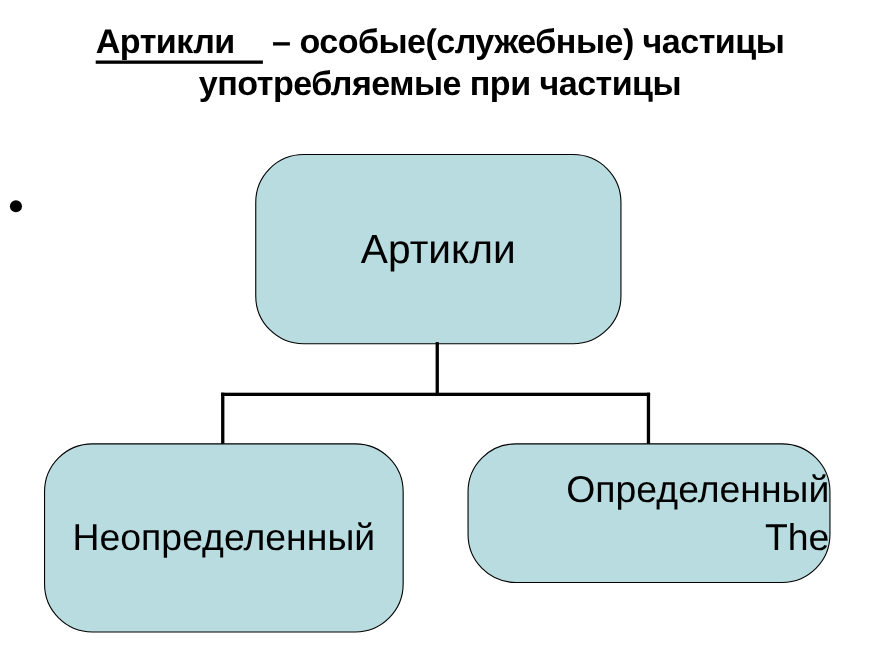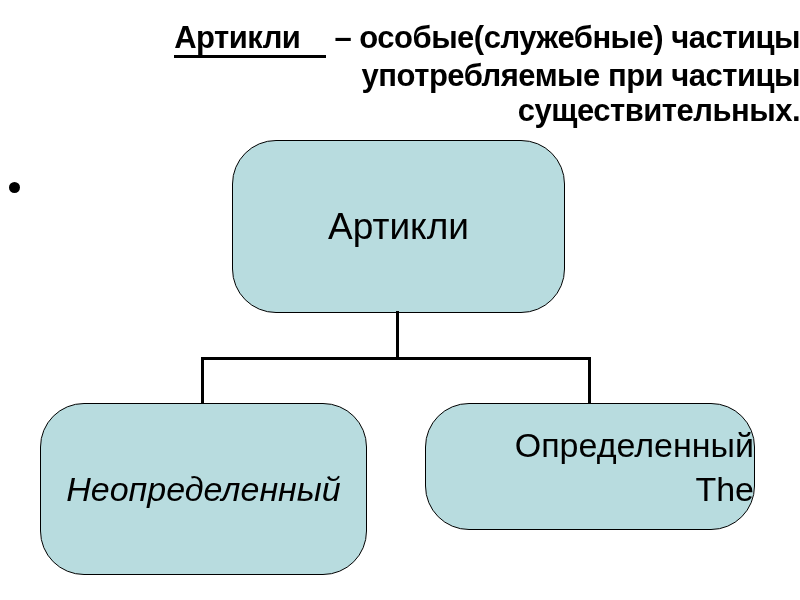--- a/index.html
+++ b/index.html
@@ -15,21 +15,21 @@
     font-family: "Liberation Sans", sans-serif;
     color: var(--text-color, #000000);
   }
 
   
   .title {
     position: absolute;
     top: 20px;
     left: 0;
     width: 800px;
-    text-align: right;
+    text-align: center;
     font-size: 31px;
     line-height: 35px;
     font-weight: 700;
     letter-spacing: -0.5px;
   }
   .title .underlined {
     display: inline-block;
     border-bottom: 3px solid var(--text-color, #000000);
     padding-right: 26px;
     margin-right: 8px;
@@ -66,21 +66,20 @@
     height: 173px;
     font-size: 37px;
   }
   .left-box {
     left: 40px;
     top: 403px;
     width: 327px;
     height: 172px;
     font-size: 34px;
     line-height: 44px;
-    font-style: italic;
   }
   .right-box {
     left: 425px;
     top: 403px;
     width: 330px;
     height: 127px;
     font-size: 34px;
     line-height: 44px;
     align-items: flex-end;
   }
@@ -96,21 +95,20 @@
   .conn-right-drop { left: 588px; top: 357px; width: 3px;  height: 47px; }
 </style>
 </head>
 <body style="--slide-bg: #ffffff; --box-fill: #b8dcdf; --box-border: #000000; --connector-color: #000000; --text-color: #000000;">
 
 <div class="title">
   <div>
     <span class="underlined">Артикли</span><span>– особые(служебные) частицы</span>
   </div>
   <div>употребляемые при частицы</div>
-  <div>существительных.</div>
 </div>
 
 <div class="bullet"></div>
 
 <div class="box root-box">
   <div>Артикли</div>
 </div>
 
 <div class="connector conn-stem"></div>
 <div class="connector conn-crossbar"></div>

